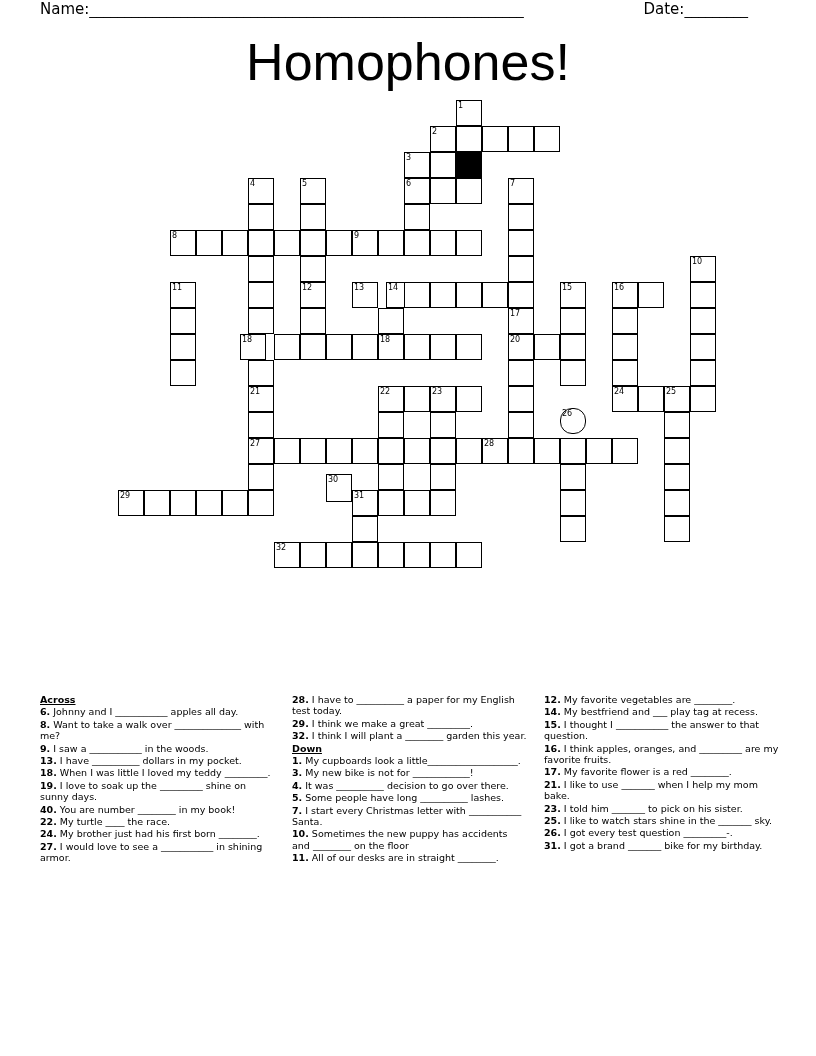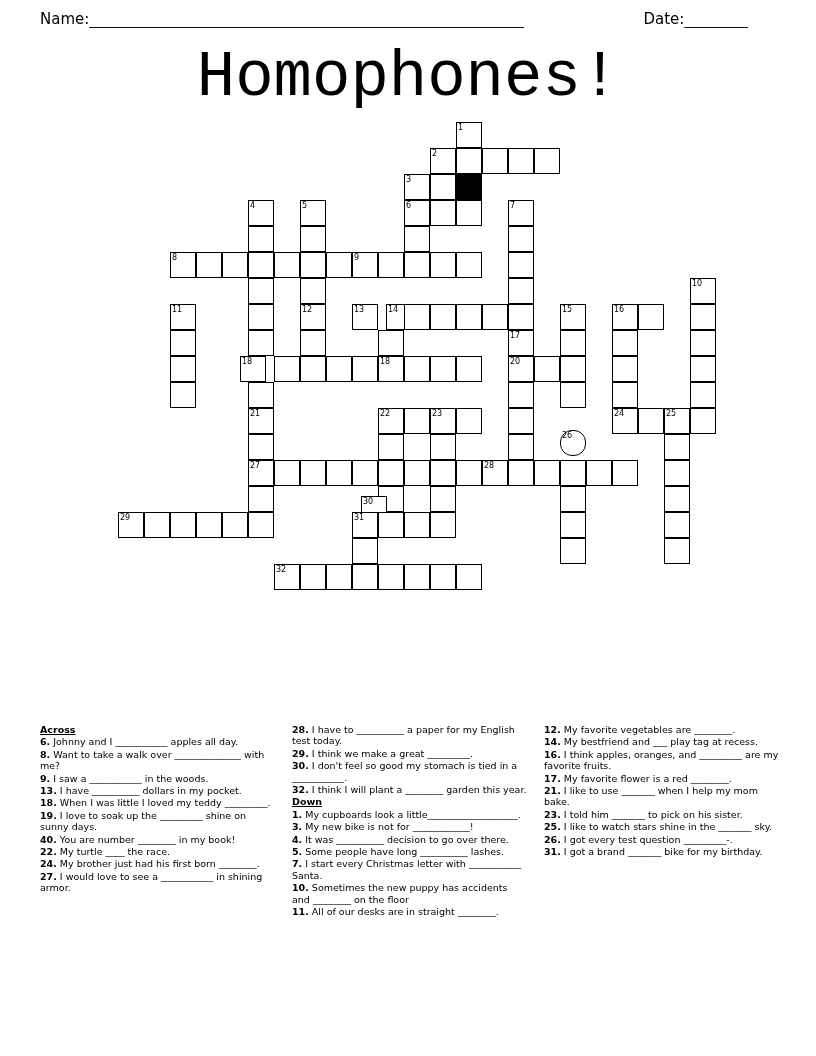--- a/index.html
+++ b/index.html
@@ -20,40 +20,40 @@
     width: 816px;
     height: 1056px;
     box-sizing: border-box;
     padding: 0 40px;
   }
   
   .header-line {
     display: flex;
     align-items: baseline;
     font-size: 15px;
-    padding-top: 10px;
+    padding-top: 0;
     white-space: nowrap;
   }
   .header-line .label { font-size: 15px; }
   .header-line .rule {
     display: inline-block;
     letter-spacing: -0.5px;
     overflow: hidden;
   }
   .name-rule { width: 560px; }
   .date-rule { width: 95px; }
   .spacer { flex: 0 0 14px; }
 
   
   .title {
     text-align: center;
-    font-size: 64px;
+    font-size: 52px;
     font-weight: normal;
     margin: 14px 0 8px 0;
-    font-family: Liberation Mono, monospace;
+    font-family: Liberation Sans, sans-serif;
   }
 
   
   #grid-wrap {
     position: relative;
     width: 736px;
     height: 545px;
     margin: 0 auto;
   }
   .cell {
@@ -76,21 +76,21 @@
   #clues {
     position: absolute;
     left: 40px;
     top: 694px;
     width: 740px;
     display: flex;
     gap: 16px;
     font-size: 9.5px;
     line-height: 11.4px;
   }
-  .clue-col { width: 236px; margin-top: 30px; }
+  .clue-col { width: 236px; }
   .clue-head {
     font-weight: bold;
     text-decoration: underline;
     font-size: 9.5px;
     margin-bottom: 1px;
   }
   .clue {
     margin: 0 0 1px 0;
   }
   .clue b { font-weight: bold; }
@@ -284,21 +284,21 @@
       <div class="cell" style="left: 520px; top: 364px; width: 26px; height: 26px;"></div>
       <div class="cell" style="left: 624px; top: 364px; width: 26px; height: 26px;"></div>
       <div class="cell" style="left: 78px; top: 390px; width: 26px; height: 26px;">
         <span class="num">29</span>
       </div>
       <div class="cell" style="left: 104px; top: 390px; width: 26px; height: 26px;"></div>
       <div class="cell" style="left: 130px; top: 390px; width: 26px; height: 26px;"></div>
       <div class="cell" style="left: 156px; top: 390px; width: 26px; height: 26px;"></div>
       <div class="cell" style="left: 182px; top: 390px; width: 26px; height: 26px;"></div>
       <div class="cell" style="left: 208px; top: 390px; width: 26px; height: 26px;"></div>
-      <div class="cell" style="left: 286px; top: 374px; width: 26px; height: 28px; margin-left: 35px;">
+      <div class="cell" style="left: 286px; top: 374px; width: 26px; height: 28px;">
         <span class="num">30</span>
       </div>
       <div class="cell" style="left: 312px; top: 390px; width: 26px; height: 26px;">
         <span class="num">31</span>
       </div>
       <div class="cell" style="left: 338px; top: 390px; width: 26px; height: 26px;"></div>
       <div class="cell" style="left: 364px; top: 390px; width: 26px; height: 26px;"></div>
       <div class="cell" style="left: 390px; top: 390px; width: 26px; height: 26px;"></div>
       <div class="cell" style="left: 520px; top: 390px; width: 26px; height: 26px;"></div>
       <div class="cell" style="left: 624px; top: 390px; width: 26px; height: 26px;"></div>
@@ -330,38 +330,38 @@
           <p class="clue"><b>40.</b><span> You are number ________ in my book!</span></p>
           <p class="clue"><b>22.</b><span> My turtle ____ the race.</span></p>
           <p class="clue"><b>24.</b><span> My brother just had his first born ________.</span></p>
           <p class="clue"><b>27.</b><span> I would love to see a ___________ in shining armor.</span></p>
         </div>
     </div>
     <div class="clue-col">
       <div id="col2top">
           <p class="clue"><b>28.</b><span> I have to __________ a paper for my English test today.</span></p>
           <p class="clue"><b>29.</b><span> I think we make a great _________.</span></p>
-          <p class="clue"><b>30.</b><span> I don't feel so good my stomach is tied in a ___________.</span></p>
           <p class="clue"><b>32.</b><span> I think I will plant a ________ garden this year.</span></p>
         </div>
       <div class="clue-head">Down</div>
       <div id="col2down">
           <p class="clue"><b>1.</b><span> My cupboards look a little___________________.</span></p>
           <p class="clue"><b>3.</b><span> My new bike is not for ____________!</span></p>
           <p class="clue"><b>4.</b><span> It was __________ decision to go over there.</span></p>
           <p class="clue"><b>5.</b><span> Some people have long __________ lashes.</span></p>
           <p class="clue"><b>7.</b><span> I start every Christmas letter with ___________ Santa.</span></p>
           <p class="clue"><b>10.</b><span> Sometimes the new puppy has accidents and ________ on the floor</span></p>
           <p class="clue"><b>11.</b><span> All of our desks are in straight ________.</span></p>
         </div>
     </div>
     <div class="clue-col">
       <div id="col3">
           <p class="clue"><b>12.</b><span> My favorite vegetables are ________.</span></p>
           <p class="clue"><b>14.</b><span> My bestfriend and ___ play tag at recess.</span></p>
+          <p class="clue"><b>15.</b><span> I thought I ___________ the answer to that question.</span></p>
           <p class="clue"><b>16.</b><span> I think apples, oranges, and _________ are my favorite fruits.</span></p>
           <p class="clue"><b>17.</b><span> My favorite flower is a red ________.</span></p>
           <p class="clue"><b>21.</b><span> I like to use _______ when I help my mom bake.</span></p>
           <p class="clue"><b>23.</b><span> I told him _______ to pick on his sister.</span></p>
           <p class="clue"><b>25.</b><span> I like to watch stars shine in the _______ sky.</span></p>
           <p class="clue"><b>26.</b><span> I got every test question _________-.</span></p>
           <p class="clue"><b>31.</b><span> I got a brand _______ bike for my birthday.</span></p>
         </div>
     </div>
   </div>

